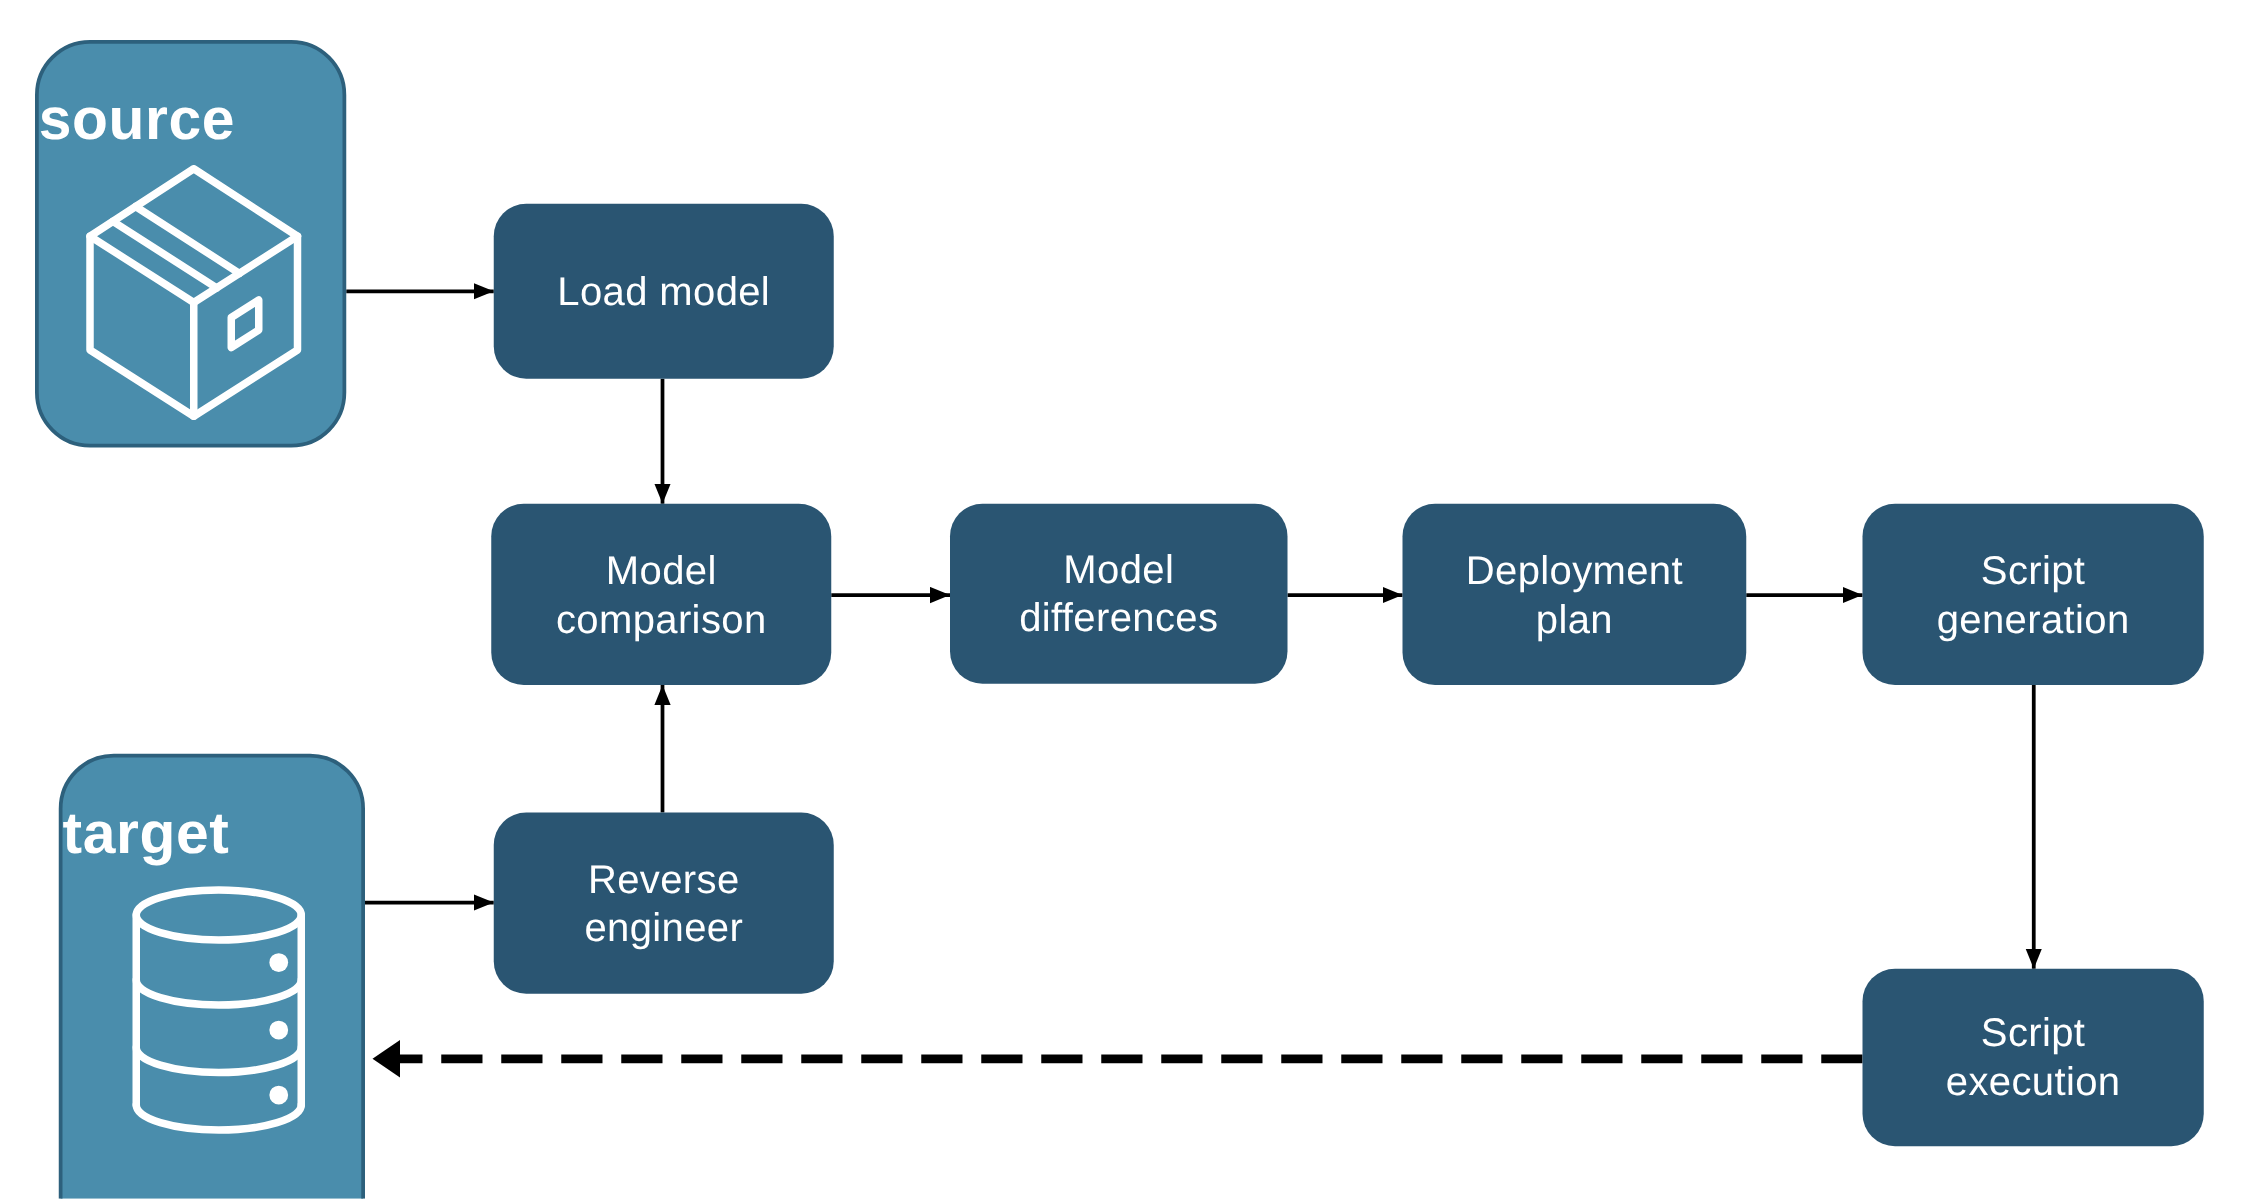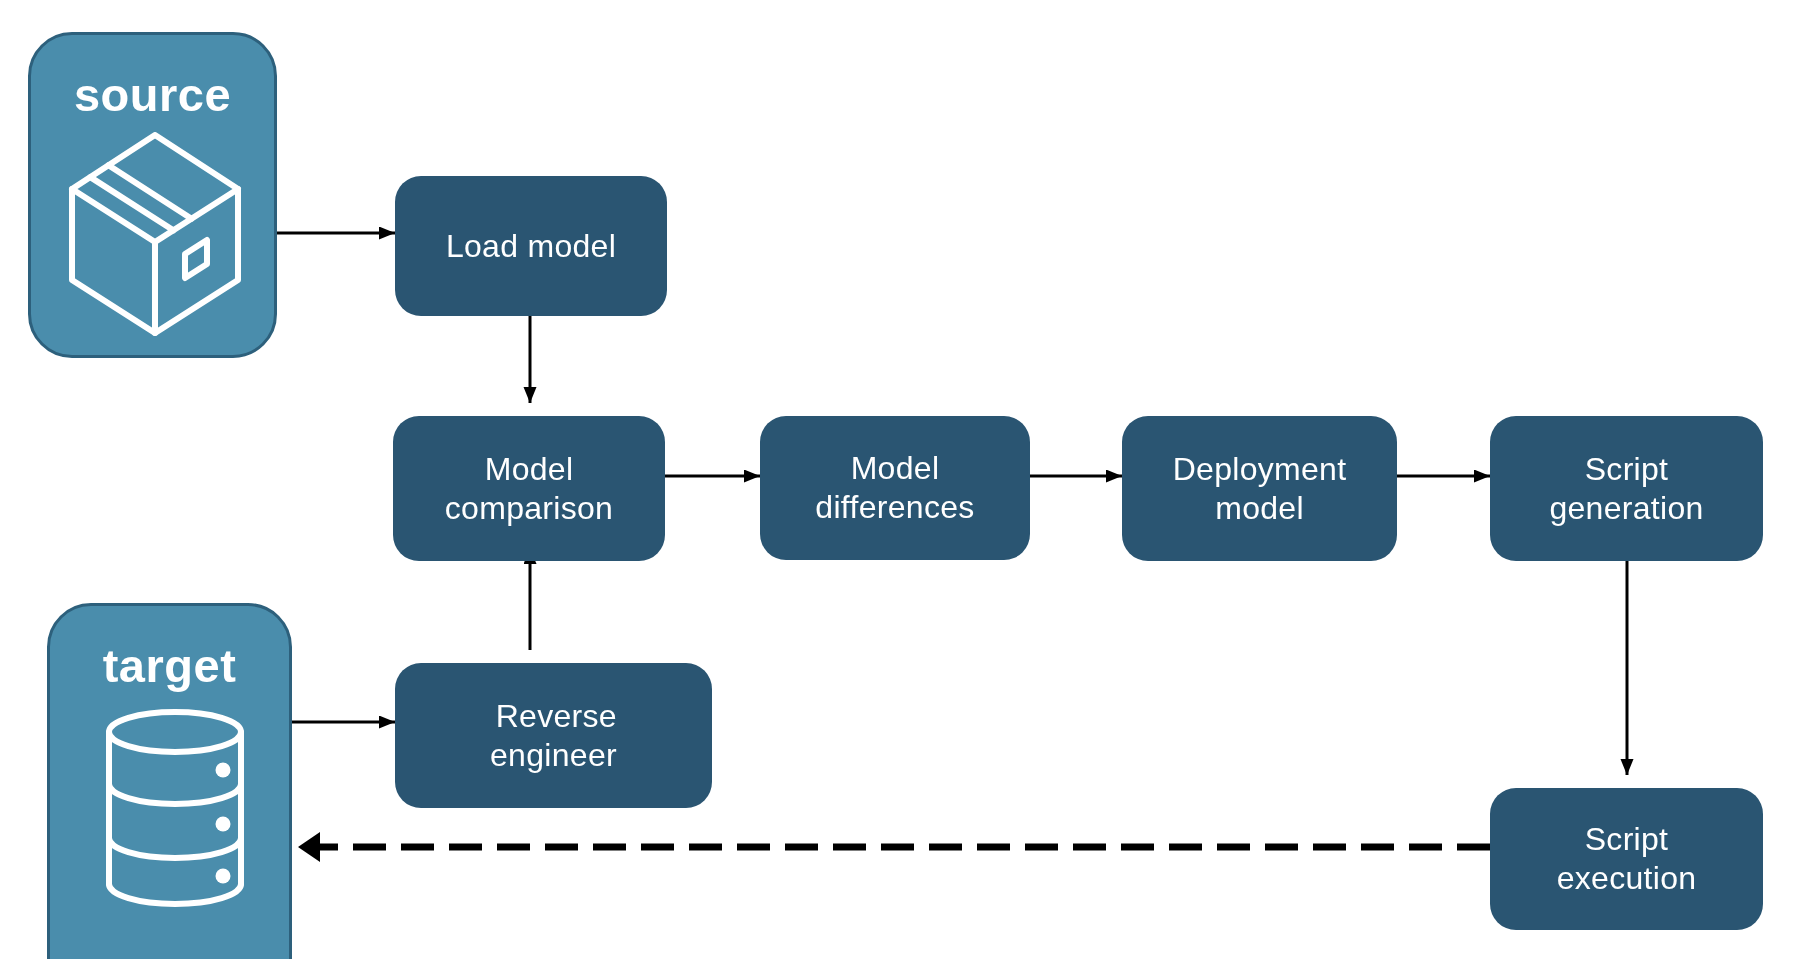--- a/index.html
+++ b/index.html
@@ -44,21 +44,20 @@
 
   
   .process {
     position: absolute;
     background: var(--process-fill);
     border-radius: 26px;
     display: flex;
     align-items: center;
     justify-content: center;
     text-align: center;
-    margin-top: 13px;
   }
   .process .node-label {
     color: var(--label-text);
     font-size: 32px;
     line-height: 39px;
     white-space: pre-line;
     letter-spacing: 0.3px;
   }
 
   
@@ -66,21 +65,20 @@
     position: absolute;
     background: var(--entity-fill);
     border: 3px solid var(--entity-border);
     border-radius: 44px;
   }
   .entity-title {
     position: absolute;
     top: 32px;
     left: 0;
     width: 100%;
-    text-align: center;
     color: var(--label-text);
     font-size: 47px;
     font-weight: 700;
     letter-spacing: 0.5px;
   }
   .entity-icon { position: absolute; }
   .entity-icon path, .entity-icon line, .entity-icon ellipse,
   .entity-icon polygon, .entity-icon polyline {
     stroke: var(--label-text);
     stroke-width: 6;
@@ -91,21 +89,21 @@
   .entity-icon .dot { fill: var(--label-text); stroke: none; }
 
   
   #node-source            { left: 28px;   top: 32px;  width: 249px; height: 326px; }
   #node-target            { left: 47px;   top: 603px; width: 245px; height: 416px; }
   #node-load-model        { left: 395px;  top: 163px; width: 272px; height: 140px; }
   #node-model-comparison  { left: 393px;  top: 403px; width: 272px; height: 145px; }
   #node-model-differences { left: 760px;  top: 403px; width: 270px; height: 144px; }
   #node-deployment-plan   { left: 1122px; top: 403px; width: 275px; height: 145px; }
   #node-script-generation { left: 1490px; top: 403px; width: 273px; height: 145px; }
-  #node-reverse-engineer  { left: 395px;  top: 650px; width: 317px; height: 145px; text-align: right; }
+  #node-reverse-engineer  { left: 395px;  top: 650px; width: 272px; height: 145px; }
   #node-script-execution  { left: 1490px; top: 775px; width: 273px; height: 142px; }
 
   #icon-package  { left: 36px; top: 97px;  width: 176px; height: 204px; }
   #icon-database { left: 50px; top: 100px; width: 150px; height: 206px; }
 </style>
 </head>
 <body>
 
 <div class="canvas">
 
@@ -169,21 +167,21 @@
 comparison</span>
   </div>
 
   <div class="process" id="node-model-differences">
     <span class="node-label">Model
 differences</span>
   </div>
 
   <div class="process" id="node-deployment-plan">
     <span class="node-label">Deployment
-model</span>
+plan</span>
   </div>
 
   <div class="process" id="node-script-generation">
     <span class="node-label">Script
 generation</span>
   </div>
 
   <div class="process" id="node-reverse-engineer">
     <span class="node-label">Reverse
 engineer</span>

